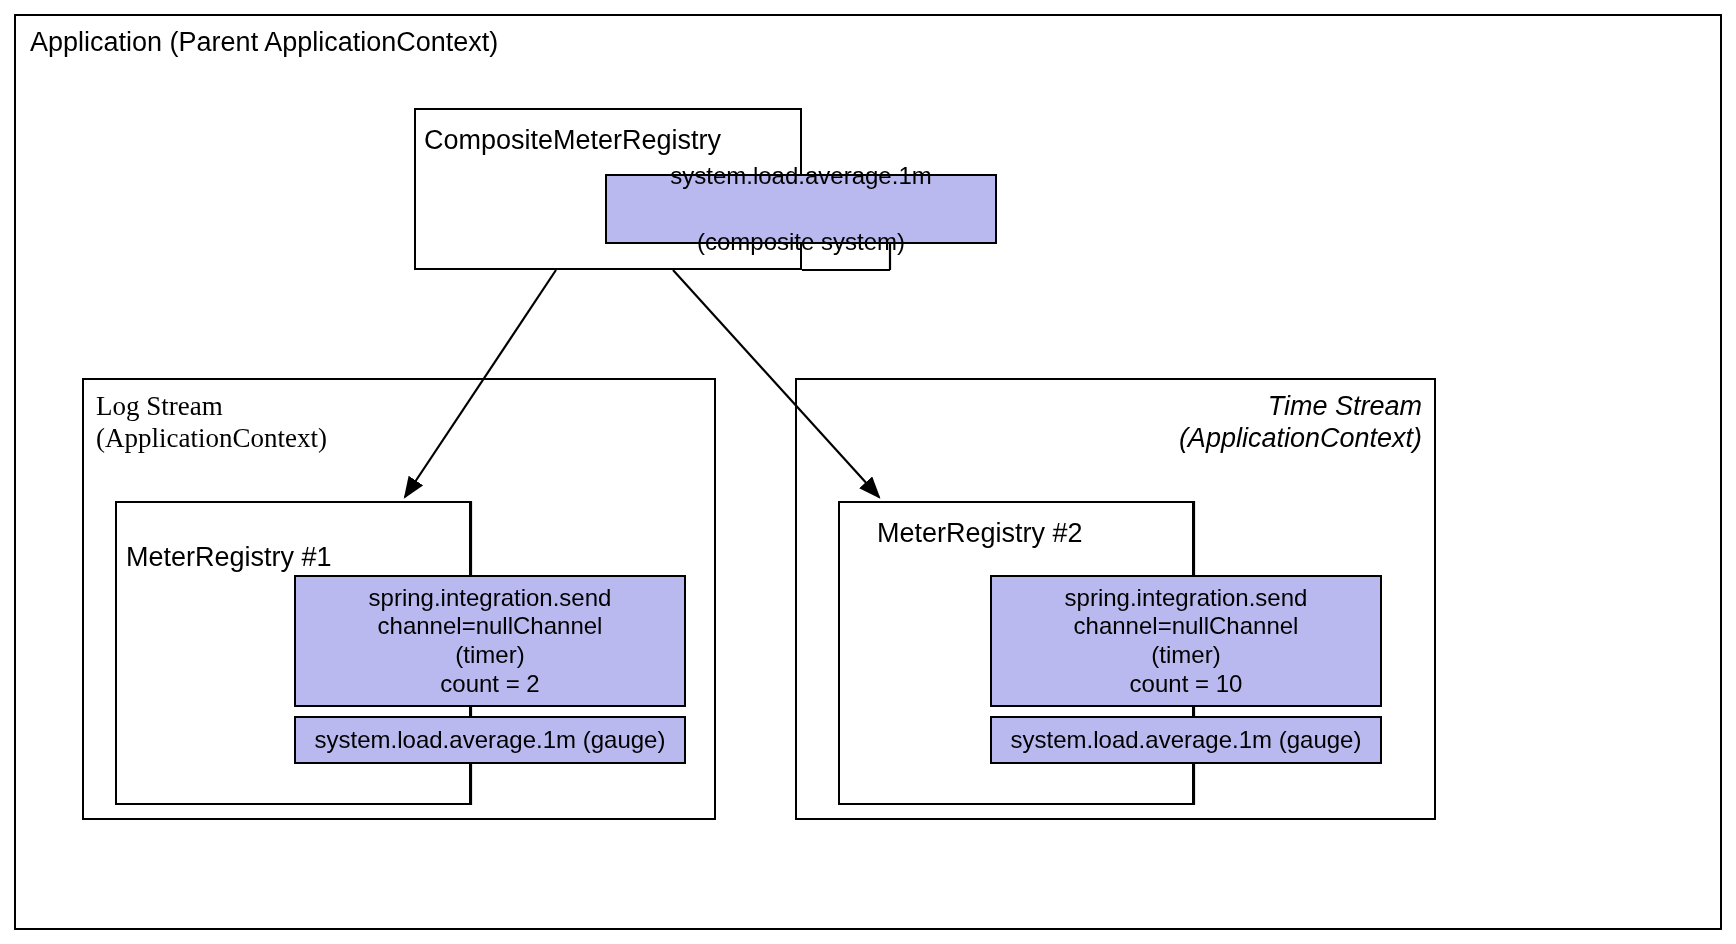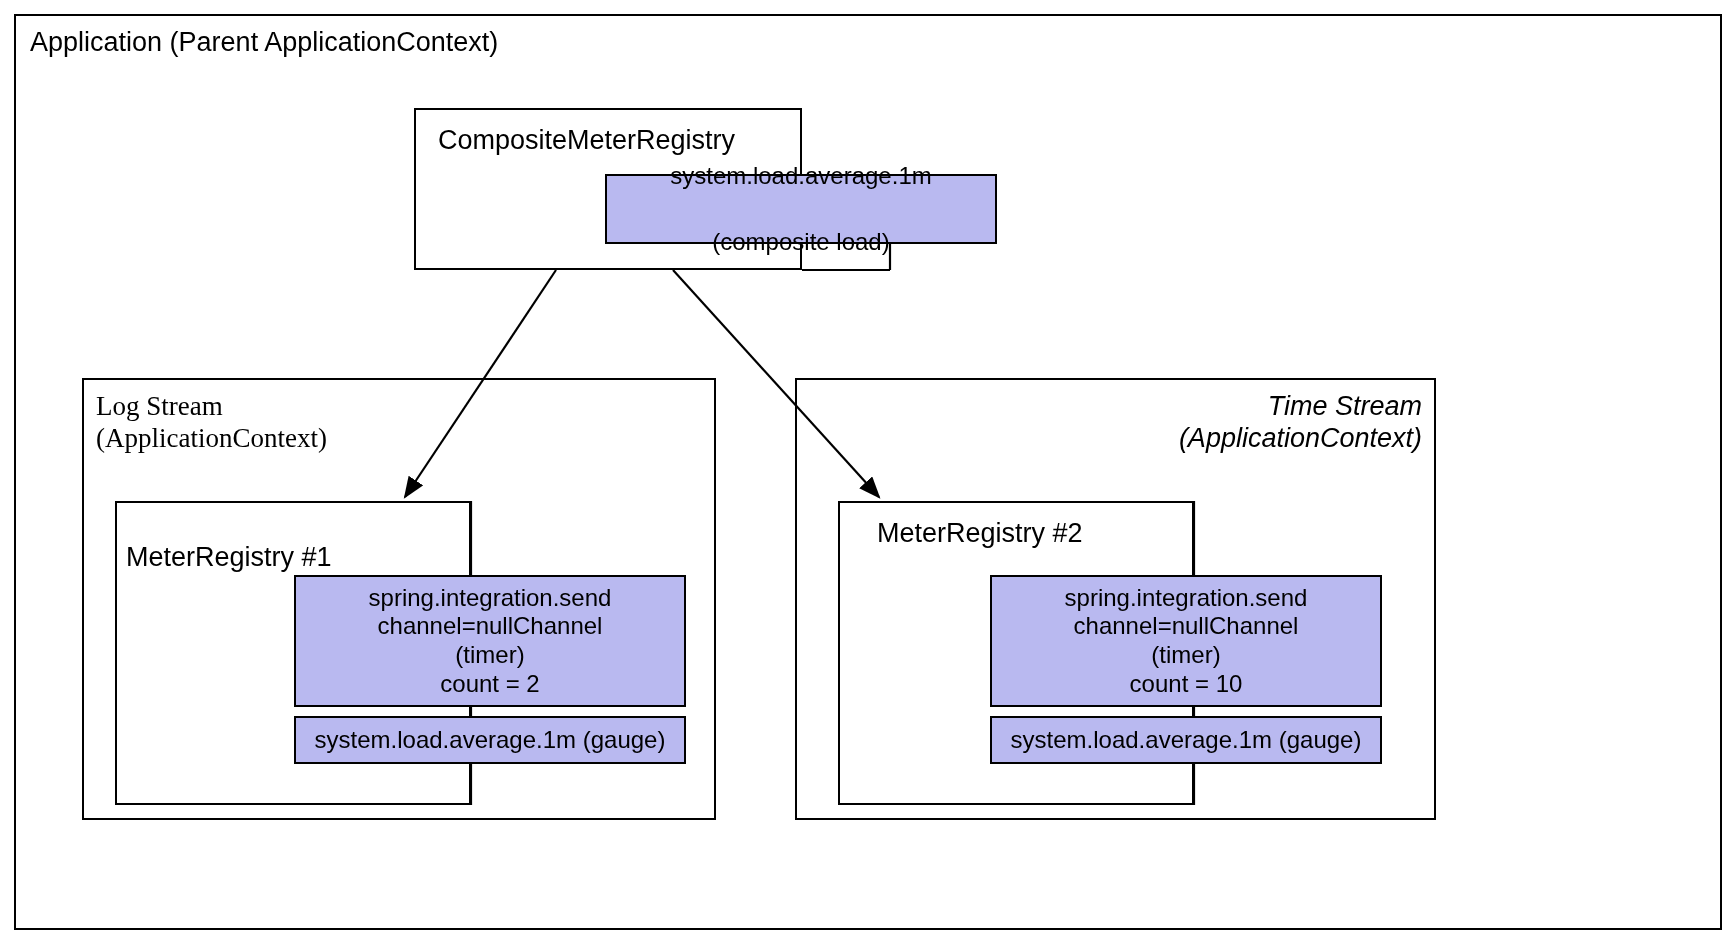--- a/index.html
+++ b/index.html
@@ -62,25 +62,25 @@
 </style>
 </head>
 <body>
 
 <div id="canvas">
 
   <div class="box" style="left:14px; top:14px; width:1708px; height:916px;"></div>
   <div class="box-title t-left fs-outer" style="left:30px; top:26px; width:900px;">Application (Parent ApplicationContext)</div>
 
   <div class="box" style="left:414px; top:108px; width:388px; height:162px;"></div>
-  <div class="box-title t-left fs-group" style="left:424px; top:124px; width:370px;margin-left:14px;">CompositeMeterRegistry</div>
+  <div class="box-title t-left fs-group" style="left:424px; top:124px; width:370px;">CompositeMeterRegistry</div>
 
   <div class="meter-box fs-meter" style="left:605px; top:174px; width:392px; height:70px;gap:37px;">
     <span>system.load.average.1m</span>
-    <span>(composite load)</span>
+    <span>(composite system)</span>
   </div>
 
   <div class="box" style="left:82px; top:378px; width:634px; height:442px;"></div>
   <div class="box-title t-left fs-group" style="left:96px; top:390px; width:420px;font-family:Liberation Serif, serif;"><span>Log Stream</span><br><span>(ApplicationContext)</span></div>
 
   <div class="box" style="left:115px; top:501px; width:356px; height:304px;"></div>
   <div class="box-title t-left fs-reg" style="left:126px; top:541px; width:340px;">MeterRegistry #1</div>
 
   <div class="meter-box fs-meter" style="left:294px; top:575px; width:392px; height:132px;">
     <span>spring.integration.send</span>

